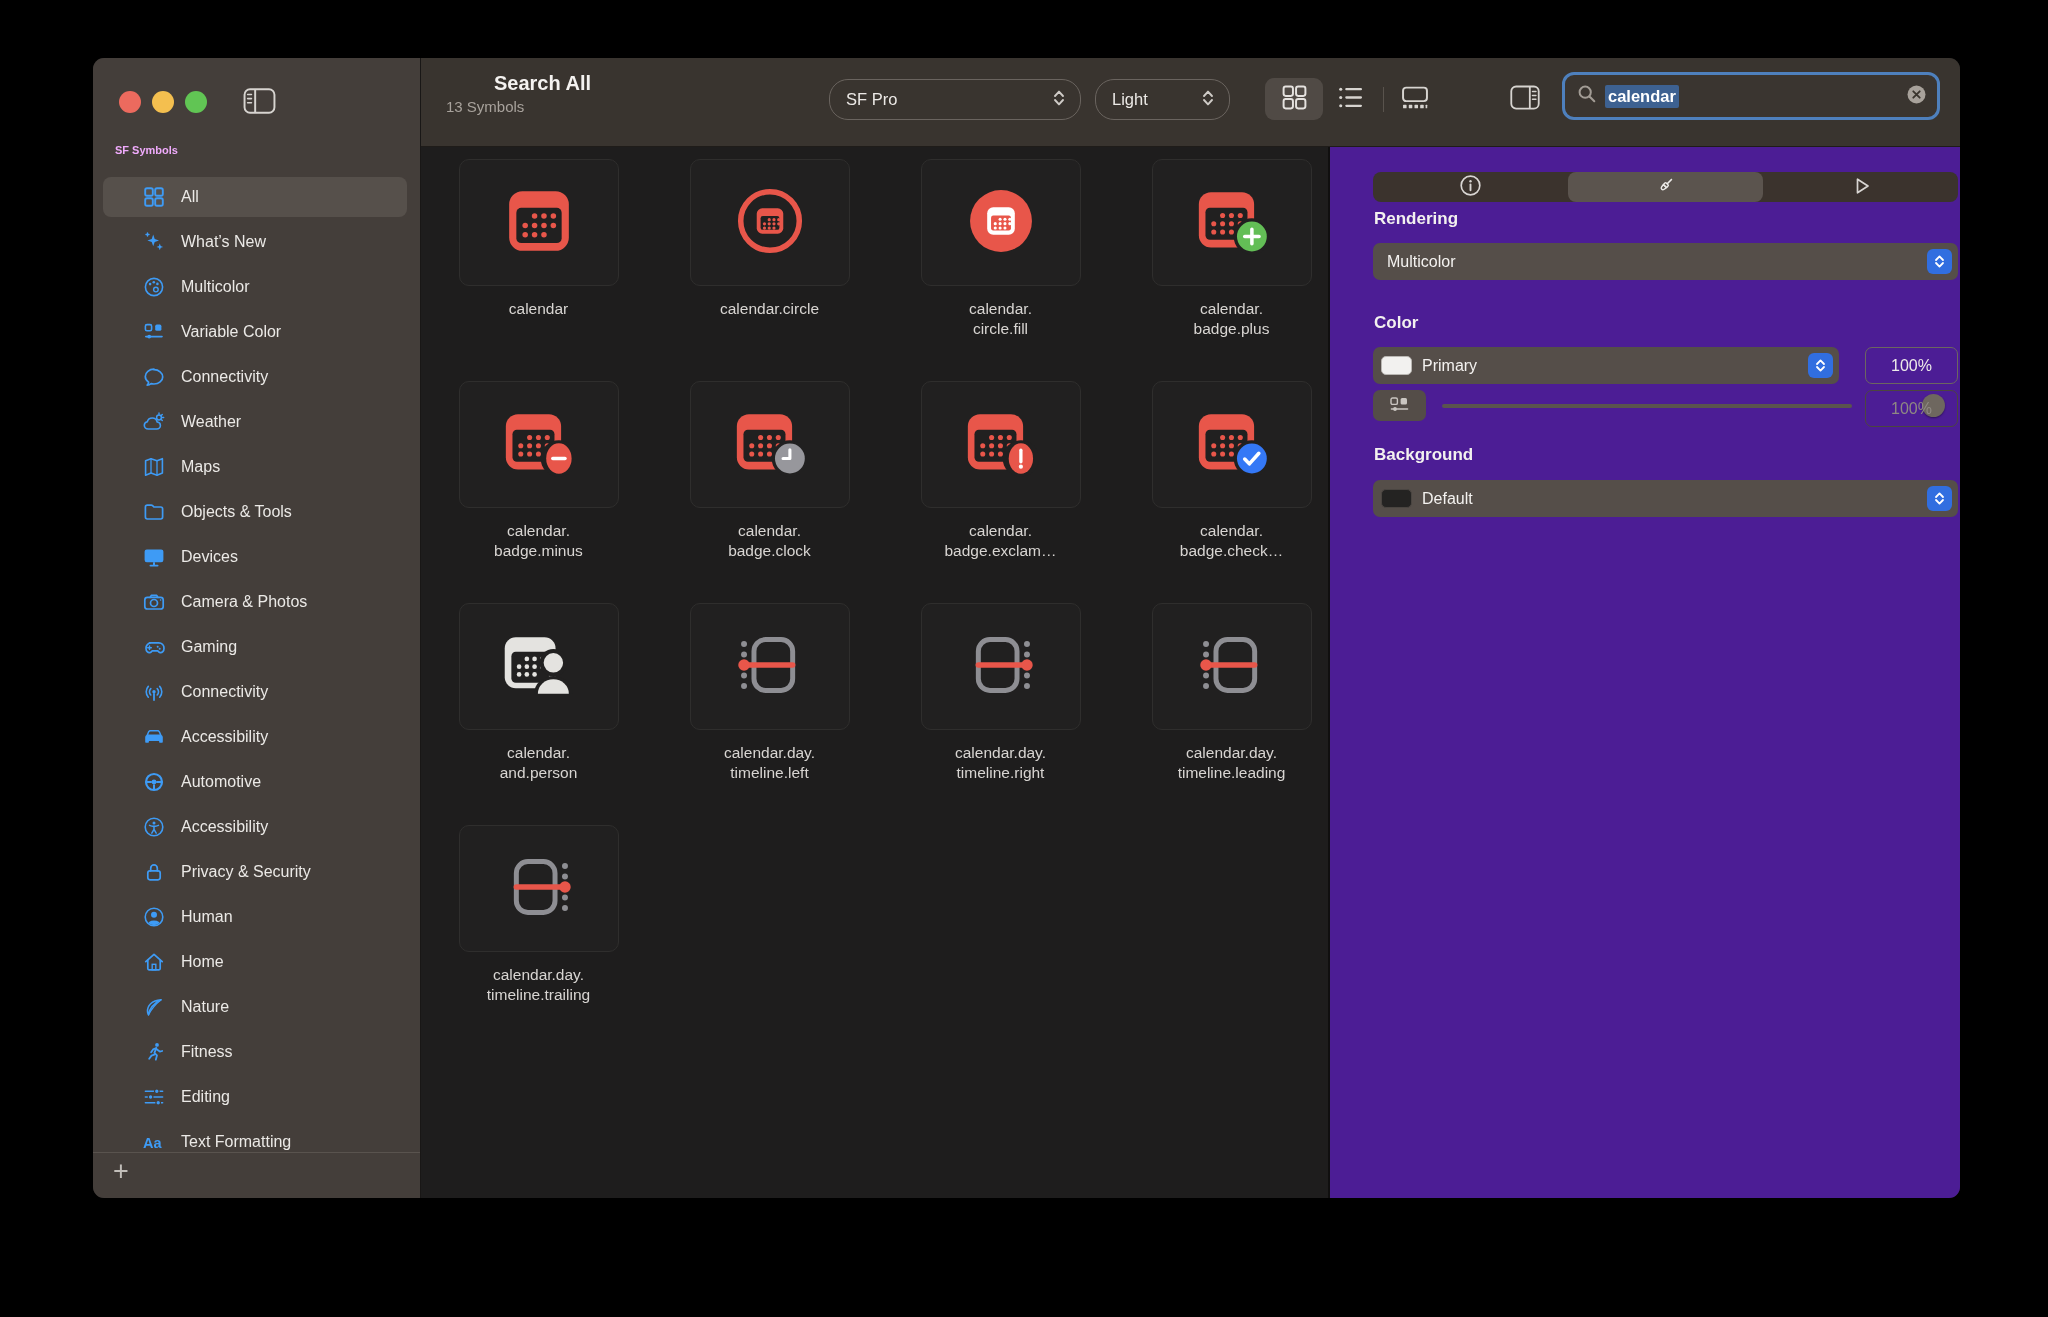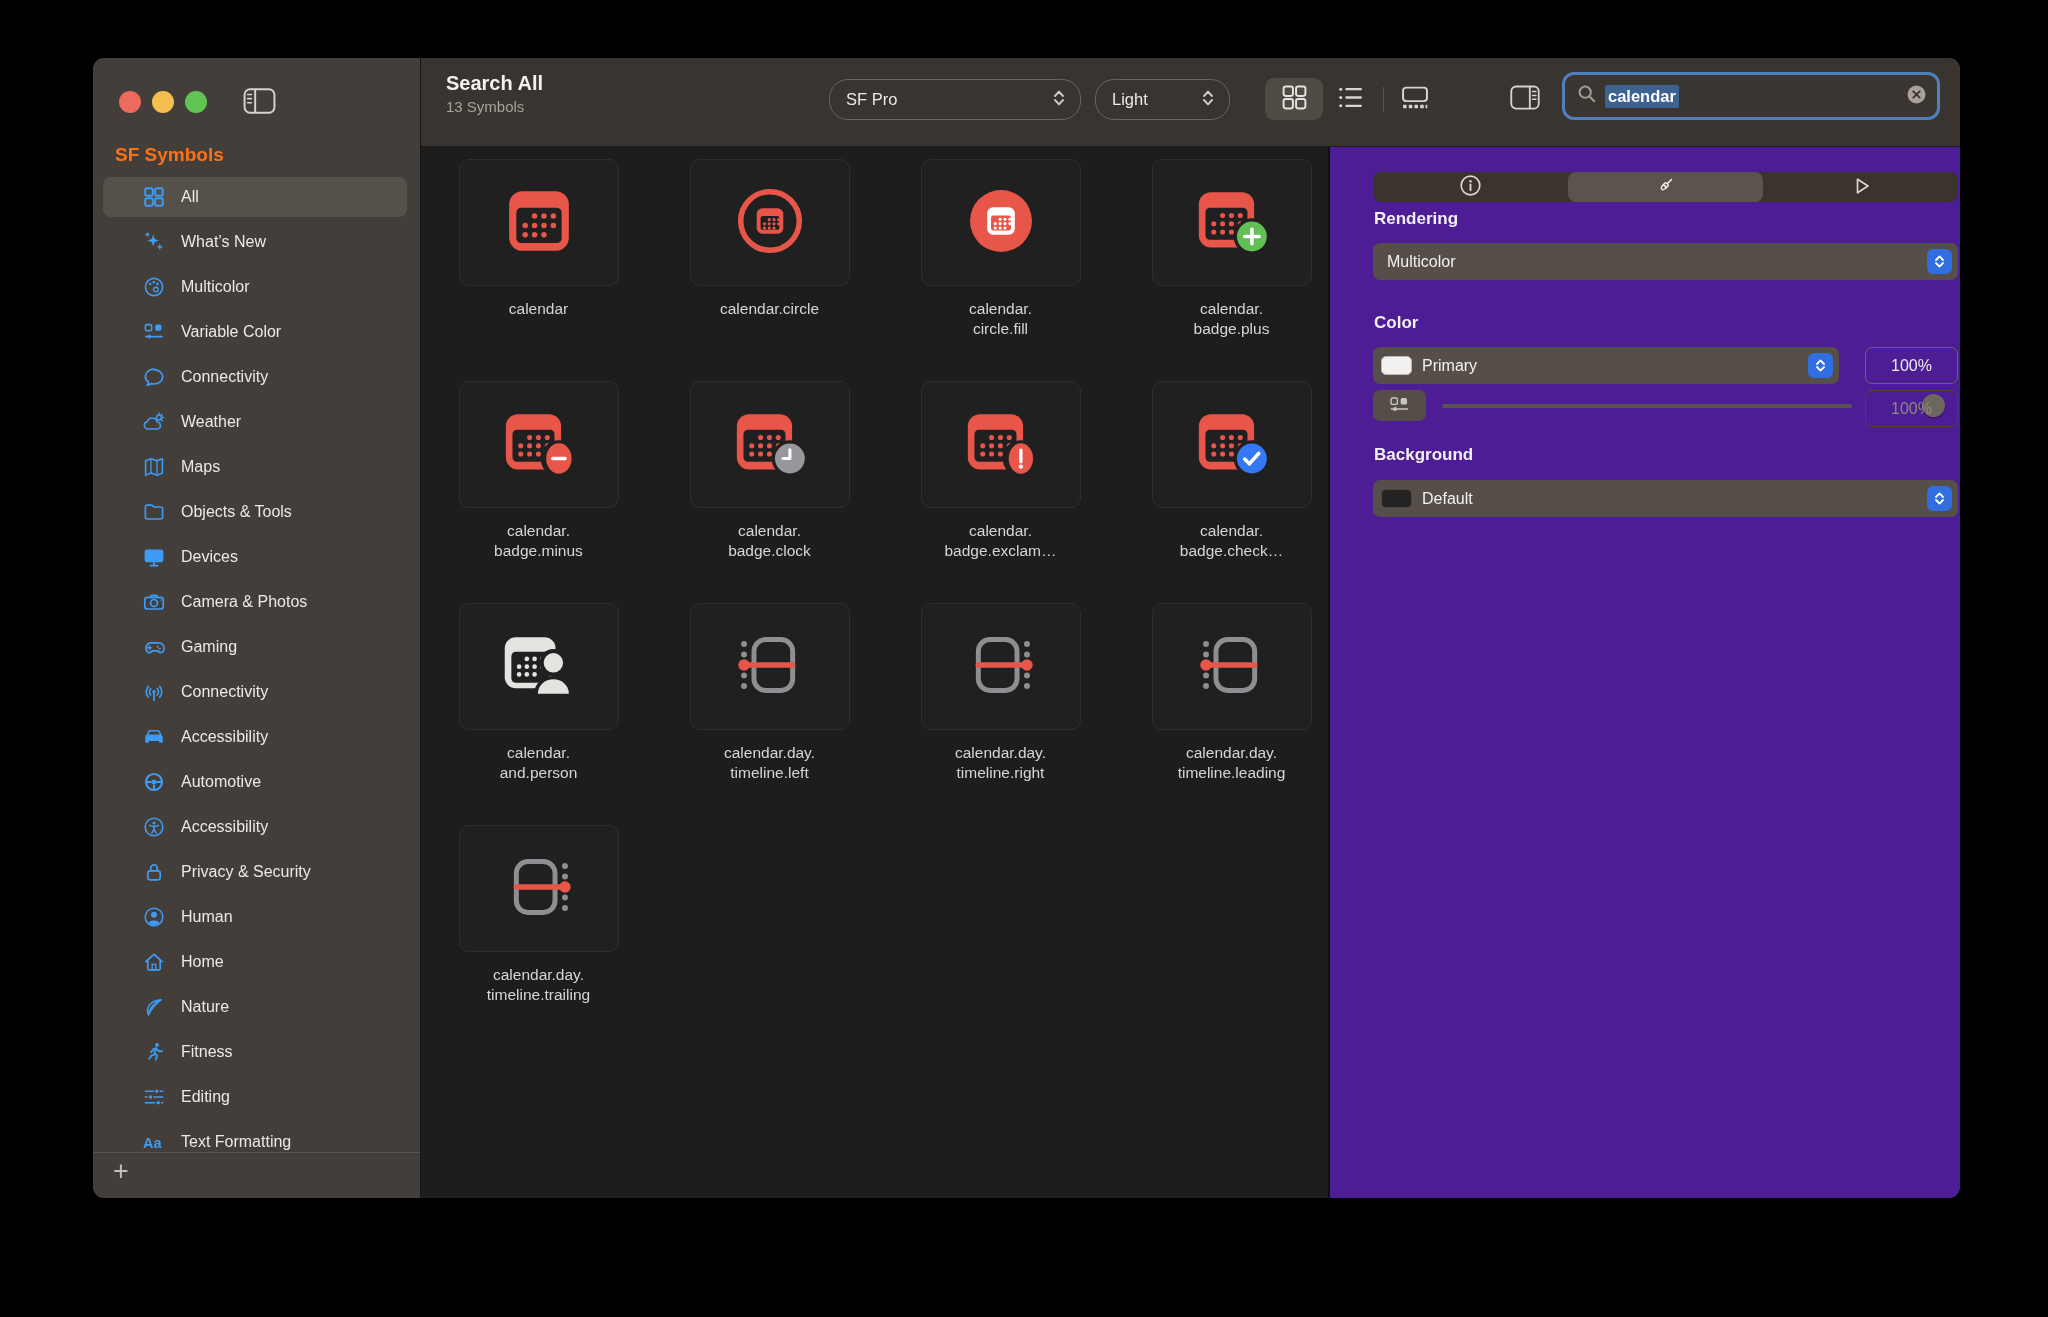--- a/index.html
+++ b/index.html
@@ -5,21 +5,21 @@
   html,body{margin:0;padding:0;background:#000;}
   body{width:2048px;height:1317px;position:relative;overflow:hidden;
        font-family:"Liberation Sans",sans-serif;-webkit-font-smoothing:antialiased;}
   .window{position:absolute;left:93px;top:58px;width:1867px;height:1140px;
           border-radius:11px;overflow:hidden;background:#1e1d1d;
           box-shadow:0 28px 70px rgba(0,0,0,.75);}
   
   .titlebar{position:absolute;left:328px;top:0;right:0;height:88px;background:#39342f;
             border-bottom:1px solid #1f1c19;}
   .title-block{position:absolute;left:25px;top:14px;}
-  .title-block .t{font-size:20px;font-weight:bold;color:#f4f2f0;}
+  .title-block .t{font-size:20px;font-weight:bold;color:#f4f2f0;margin-left:48px;}
   .title-block .s{font-size:15px;color:#a8a29c;margin-top:3px;}
   .popup{position:absolute;top:21px;height:41px;border:1px solid #6a645f;border-radius:19px;
          display:flex;align-items:center;box-sizing:border-box;color:#ece9e6;font-size:16.5px;
          padding:0 12px 0 16px;justify-content:space-between;cursor:default;}
   .popup-font{left:408px;width:252px;}
   .popup-weight{left:674px;width:135px;}
   .viewbtn{position:absolute;top:20px;height:42px;width:58px;border:none;background:transparent;
            border-radius:9px;display:flex;align-items:center;justify-content:center;padding:0;}
   .viewbtn.sel{background:#504a45;}
   .tb-divider{position:absolute;top:29px;width:1px;height:25px;background:#59534d;}
@@ -28,21 +28,21 @@
                display:flex;align-items:center;padding:0 10px 0 12px;}
   .searchfield .val{font-size:16.5px;font-weight:bold;color:#fff;background:#3d6191;
                     padding:2px 3px;border-radius:2px;margin-left:8px;}
   .searchfield .spacer{flex:1;}
   
   .sidebar{position:absolute;left:0;top:0;bottom:0;width:328px;background:#443e3a;
            border-right:1px solid #191716;box-sizing:border-box;z-index:2;}
   .lights{position:absolute;left:26px;top:33px;display:flex;gap:11px;}
   .light{width:22px;height:22px;border-radius:50%;}
   .sb-toggle{position:absolute;left:150px;top:30px;background:transparent;border:none;padding:0;}
-  .sb-header{position:absolute;left:22px;top:86px;font-size:19px;font-weight:bold;color:#f97316;}
+  .sb-header{position:absolute;left:22px;top:86px;font-size:11px;font-weight:bold;color:#f0abfc;}
   .side-list{position:absolute;left:10px;right:13px;top:119px;}
   .srow{height:40px;margin-bottom:5px;border-radius:8px;display:flex;align-items:center;
         padding-left:37px;}
   .srow.selected{background:#56504b;}
   .srow .ic{width:27px;height:25px;margin-right:14px;display:flex;align-items:center;justify-content:center;}
   .srow .lb{font-size:16px;color:#ebe9e6;}
   .side-footer{position:absolute;left:0;right:0;bottom:0;height:45px;border-top:1px solid #59534e;}
   .addbtn{position:absolute;left:14px;top:4px;background:none;border:none;color:#c2beb9;
           font-size:27px;font-weight:300;line-height:1;}
   

